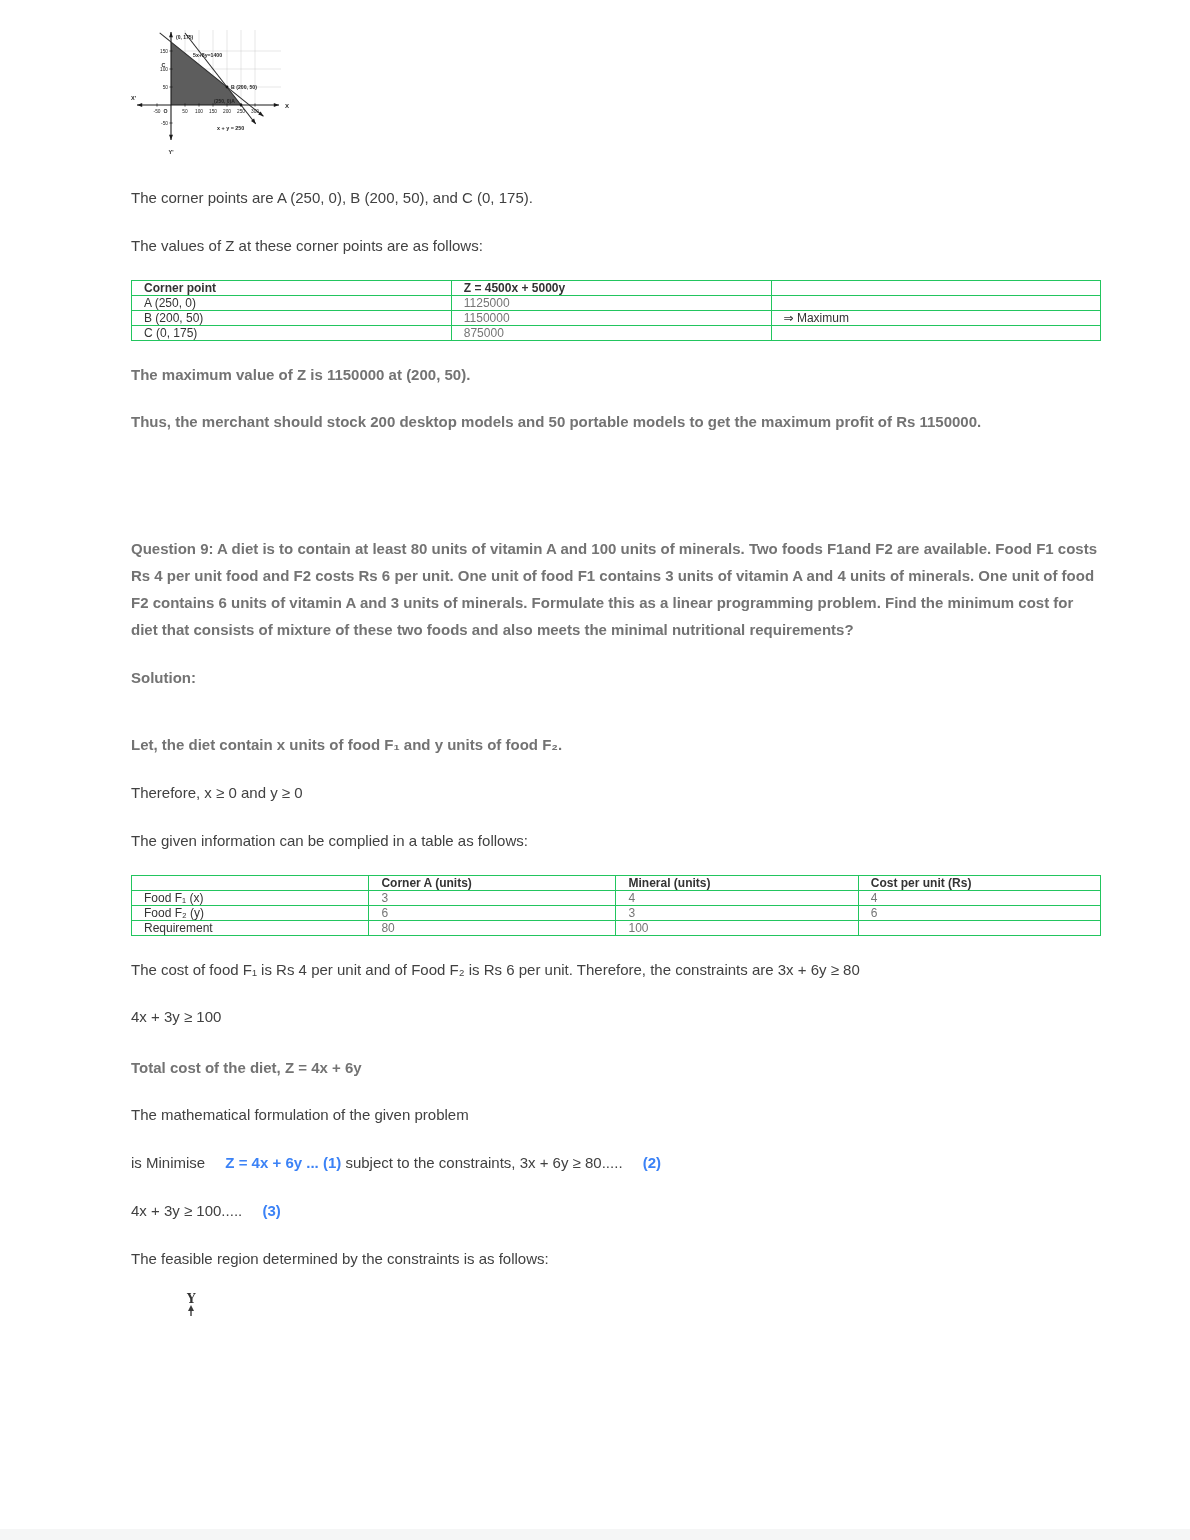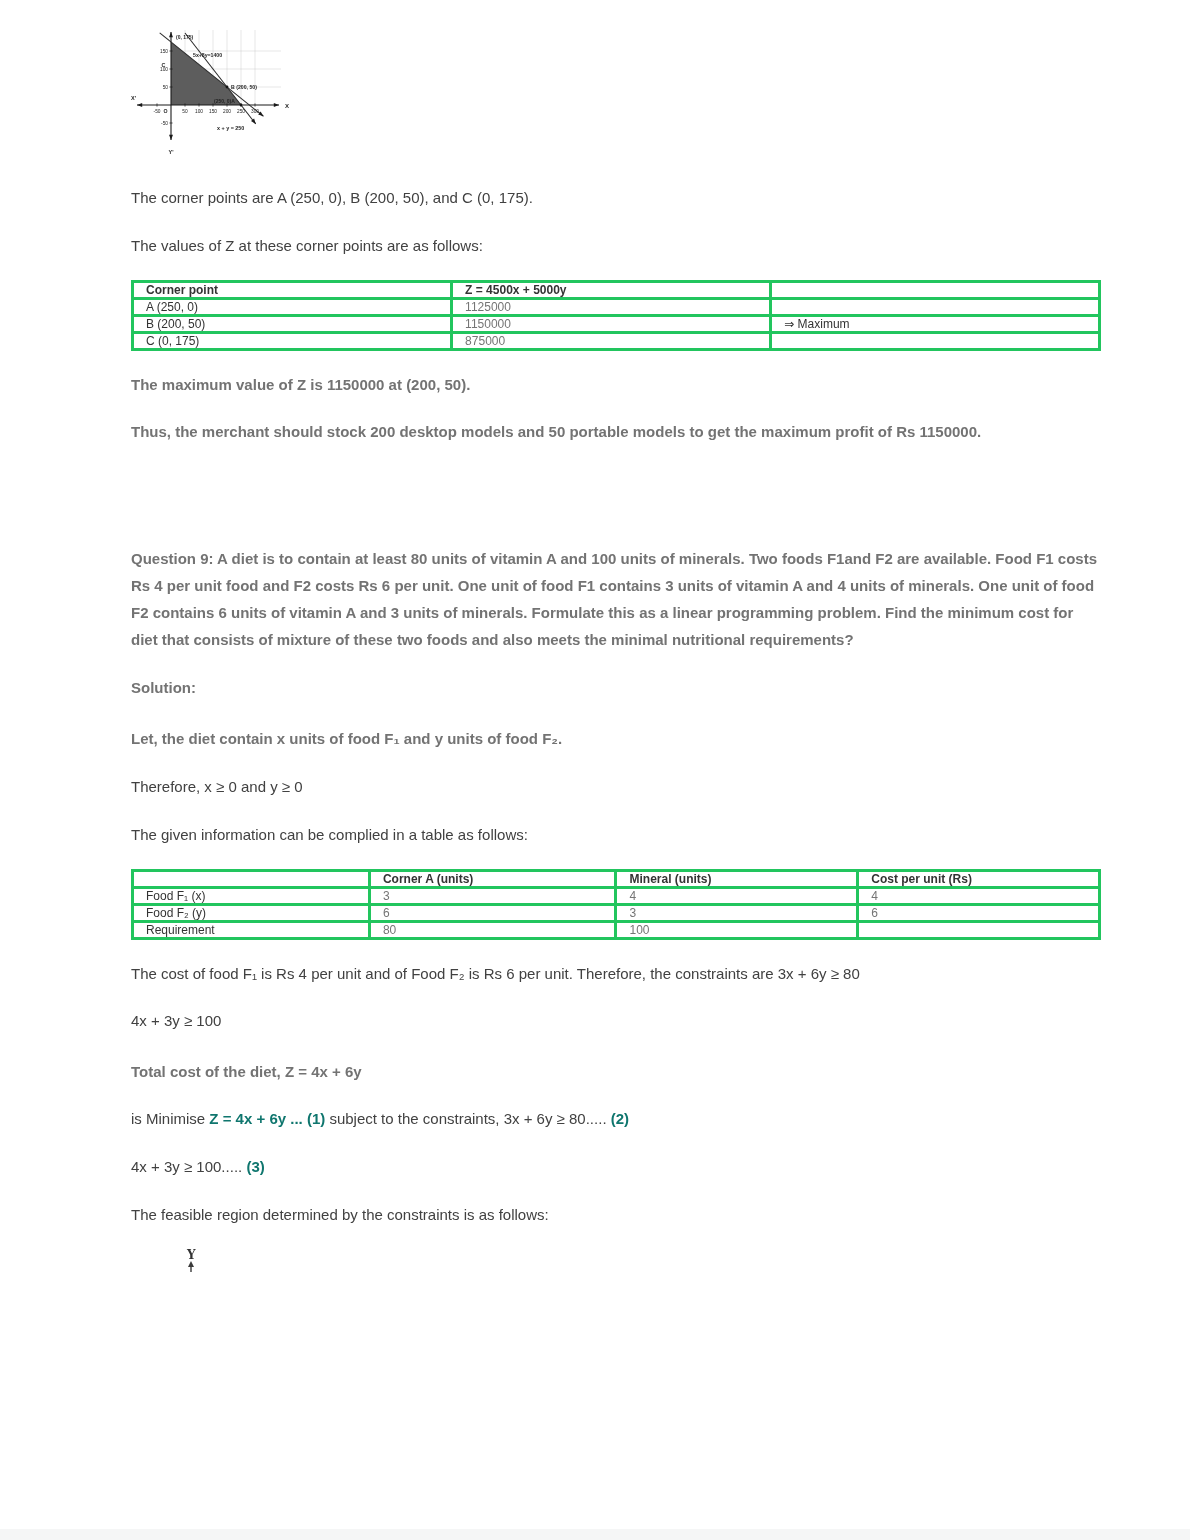--- a/index.html
+++ b/index.html
@@ -8,23 +8,23 @@
     background:#ffffff;
     font-family:"Liberation Sans","DejaVu Sans",sans-serif;
     color:#414141;
   }
   .content{position:absolute;left:131px;top:28px;width:970px;}
   .content p{font-size:15px;line-height:1.8;margin:0 0 21px 0;color:#414141;}
   .content p.b{font-weight:bold;color:#737373;}
   .content p.q9{margin-top:100px;}
   .content p.math{margin-bottom:24px;}
   .content p.tight{margin-bottom:20px;}
-  .bseg{font-weight:bold;color:#0f766e;}
+  .bseg{font-weight:bold;color:#3b82f6;margin-left:16px;}
   table{width:100%;border-collapse:collapse;margin:20px 0 20px 0;font-size:12px;table-layout:fixed;}
-  th,td{border:3px solid #22c55e;padding:0 12px;text-align:left;vertical-align:middle;height:12px;}
+  th,td{border:1px solid #22c55e;padding:0 12px;text-align:left;vertical-align:middle;height:12px;}
   th{font-weight:bold;color:#333333;}
   td.lbl{font-weight:normal;color:#333333;}
   td.val{color:#757575;font-weight:normal;}
   .fig1{margin:0 0 16px -2px;}
   .fig1 svg{display:block;}
   .fig2{margin:14px 0 0 55px;display:flex;flex-direction:column;align-items:flex-start;width:14px;}
   .fig2 .fig2-y{font-family:"DejaVu Serif",serif;font-weight:bold;font-size:12px;color:#333;line-height:1;margin-left:1px;}
   .bottom-strip{position:absolute;left:0;bottom:0;width:100%;height:11px;background:#f5f6f6;}
 </style>
 </head>
@@ -124,21 +124,21 @@
           <td class="val"></td>
         </tr>
       </tbody>
     </table>
 
   <p class="b tight">The maximum value of Z is 1150000 at (200, 50).</p>
   <p class="b">Thus, the merchant should stock 200 desktop models and 50 portable models to get the maximum profit of Rs 1150000.</p>
 
   <p class="b q9">Question 9: A diet is to contain at least 80 units of vitamin A and 100 units of minerals. Two foods F1and F2 are available. Food F1 costs Rs 4 per unit food and F2 costs Rs 6 per unit. One unit of food F1 contains 3 units of vitamin A and 4 units of minerals. One unit of food F2 contains 6 units of vitamin A and 3 units of minerals. Formulate this as a linear programming problem. Find the minimum cost for diet that consists of mixture of these two foods and also meets the minimal nutritional requirements?</p>
 
-  <p class="b" style="margin-bottom:24px">Solution:</p>
+  <p class="b" style="margin-bottom:40px">Solution:</p>
   <p class="b">Let, the diet contain x units of food F₁ and y units of food F₂.</p>
   <p>Therefore, x ≥ 0 and y ≥ 0</p>
   <p>The given information can be complied in a table as follows:</p>
 
   <table>
       <colgroup>
         <col style="width: 24.5%;">
         <col style="width: 25.5%;">
         <col style="width: 25%;">
         <col style="width: 25%;">
@@ -169,20 +169,21 @@
           <td class="val">80</td>
           <td class="val">100</td>
           <td class="val"></td>
         </tr>
       </tbody>
     </table>
 
   <p class="tight">The cost of food F₁ is Rs 4 per unit and of Food F₂ is Rs 6 per unit. Therefore, the constraints are 3x + 6y ≥ 80</p>
   <p class="math">4x + 3y ≥ 100</p>
   <p class="b tight">Total cost of the diet, Z = 4x + 6y</p>
+  <p>The mathematical formulation of the given problem</p>
 
   <p><span>is Minimise </span><span class="bseg">Z = 4x + 6y ... (1)</span><span> subject to the constraints, 3x + 6y ≥ 80..... </span><span class="bseg">(2)</span></p>
 
   <p><span>4x + 3y ≥ 100..... </span><span class="bseg">(3)</span></p>
 
 
   <p>The feasible region determined by the constraints is as follows:</p>
 
   <div class="fig2">
     <div class="fig2-y">Y</div>

